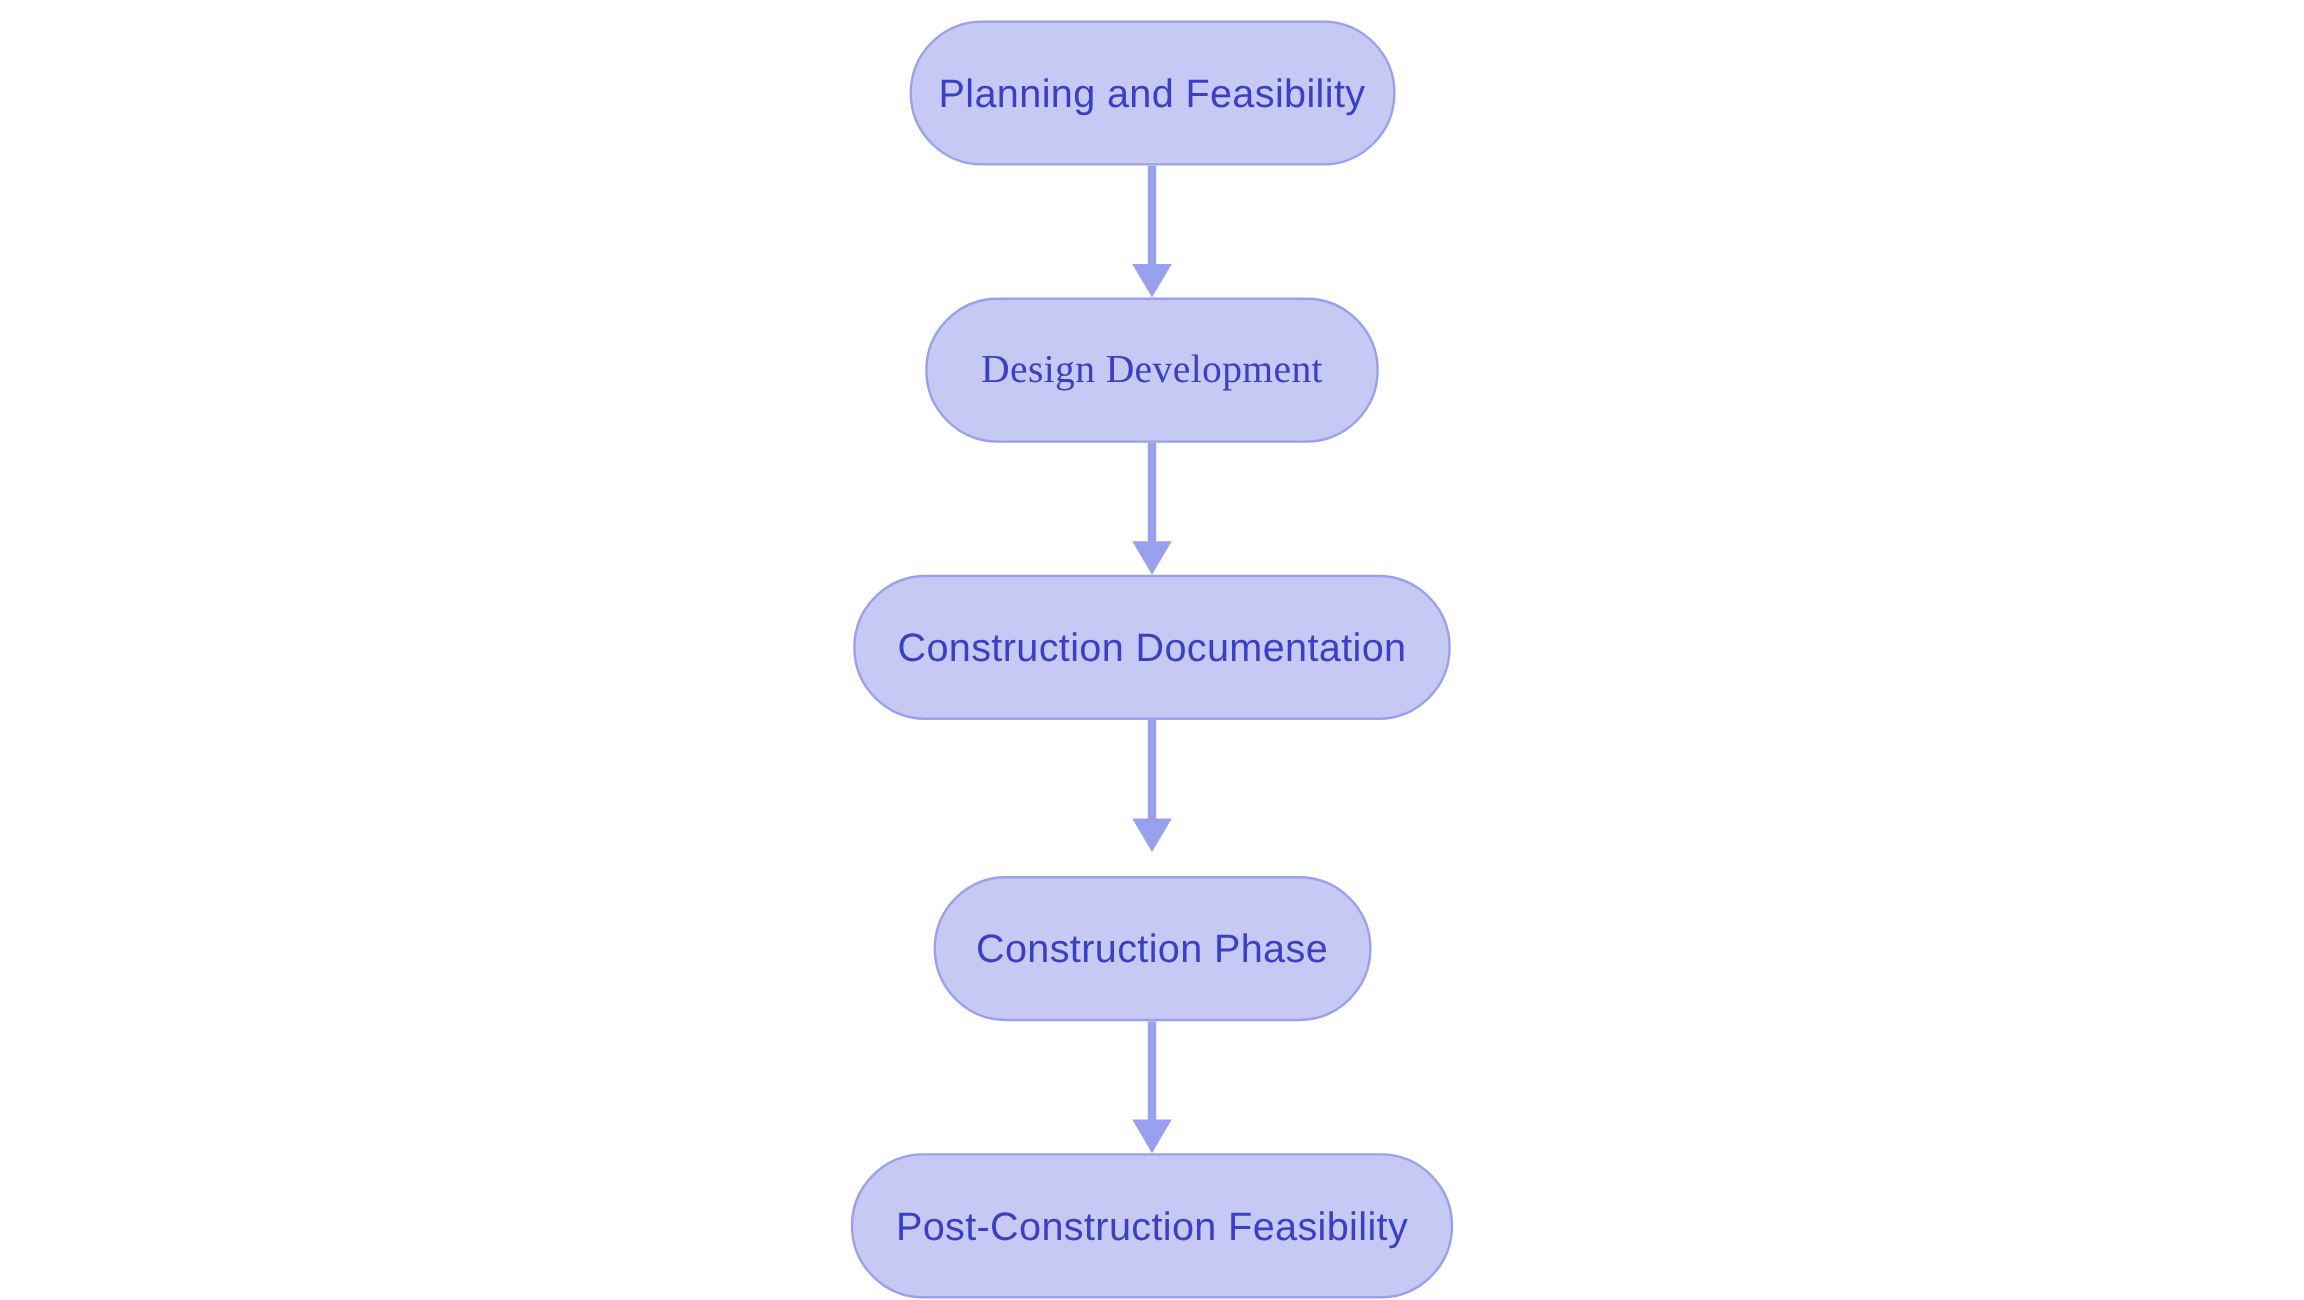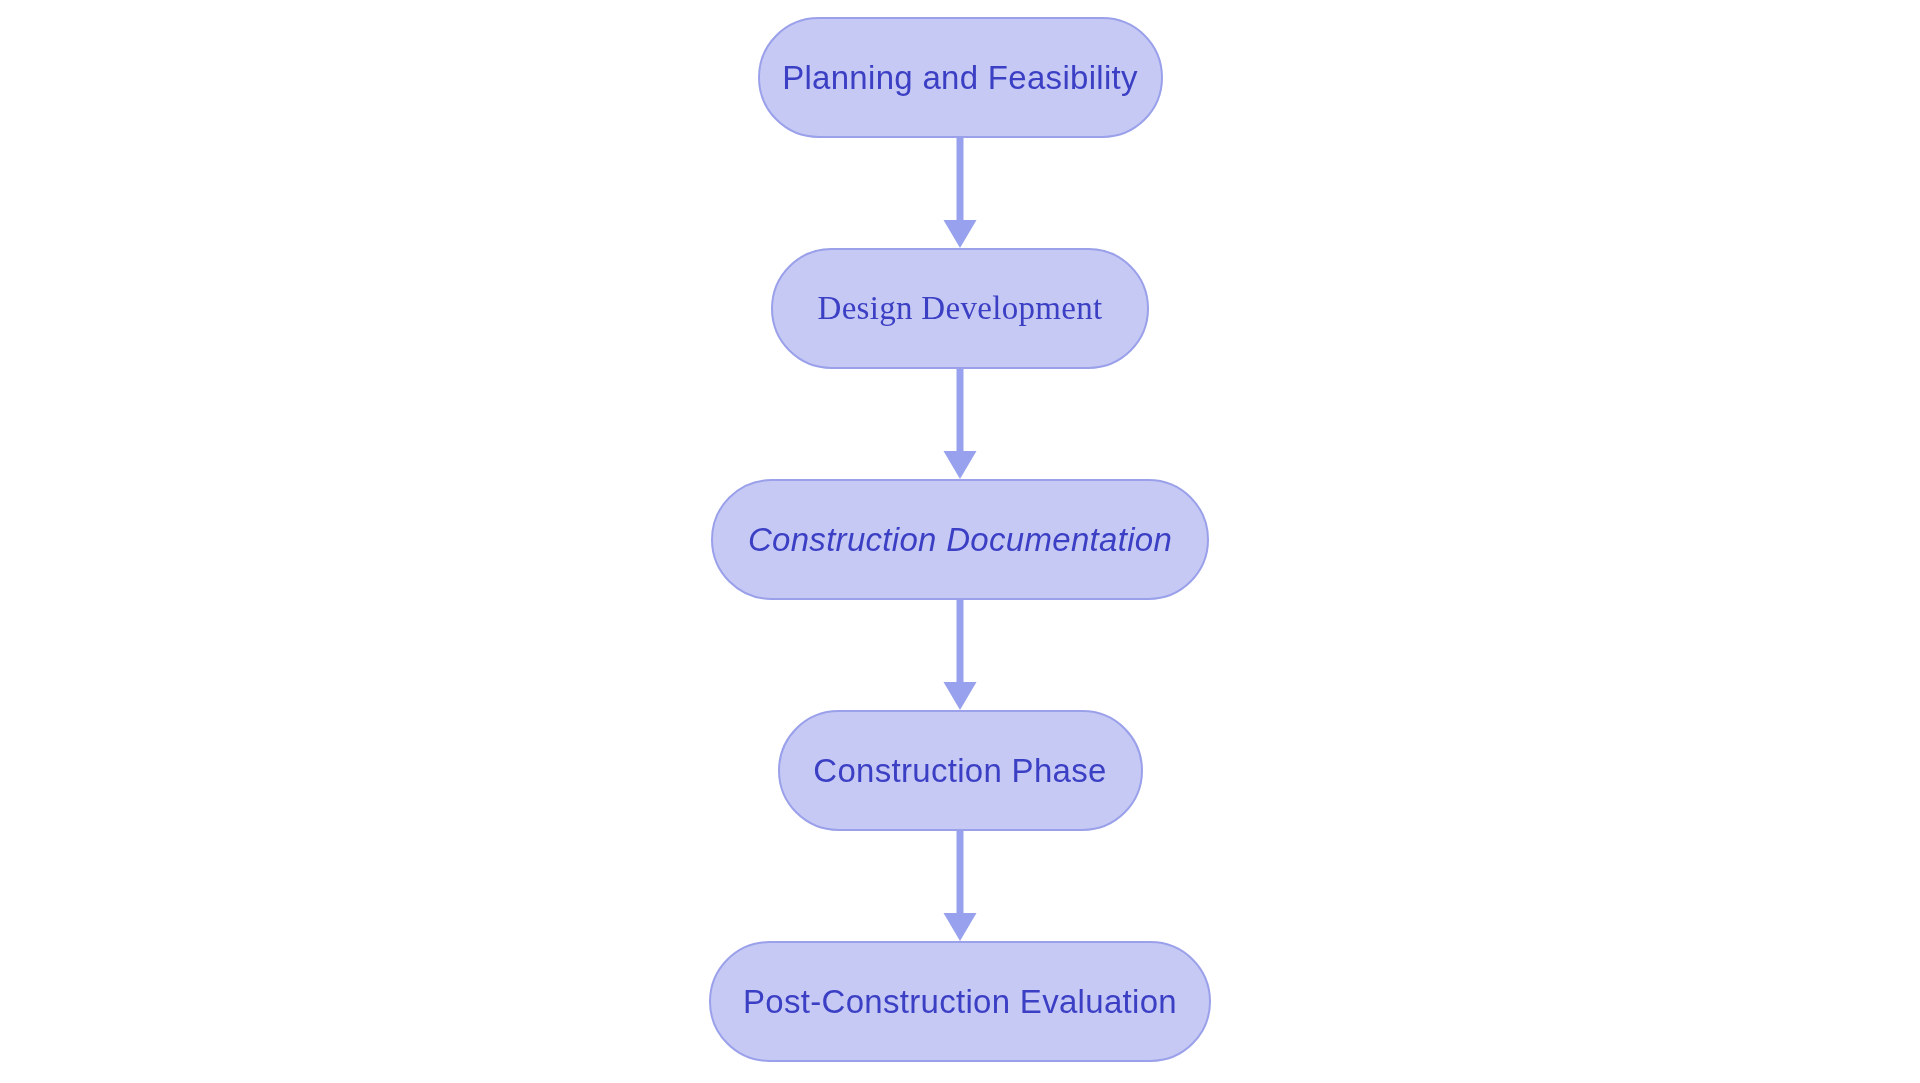--- a/index.html
+++ b/index.html
@@ -33,22 +33,22 @@
     letter-spacing: 0.3px;
     display: flex;
     align-items: center;
     justify-content: center;
     text-align: center;
     white-space: nowrap;
     flex: 0 0 auto;
   }
   .flow-node.w1 { width: 405px; }
   .flow-node.w2 { width: 378px; font-family: Liberation Serif, serif; }
-  .flow-node.w3 { width: 498px; font-style: italic; }
-  .flow-node.w4 { width: 365px; }
+  .flow-node.w3 { width: 498px; }
+  .flow-node.w4 { width: 365px; margin-top: 20px; }
   .flow-node.w5 { width: 502px; }
   .connector {
     height: 110px;
     flex: 0 0 auto;
     display: flex;
     justify-content: center;
     align-items: flex-start;
   }
   .connector svg {
     display: block;
@@ -97,16 +97,16 @@
   </div>
 
   <div class="connector">
     <svg width="40" height="110" viewBox="0 0 40 110">
       <rect x="16.5" y="0" width="7" height="86" fill="#97a1ee"></rect>
       <polygon points="3.5,82 36.5,82 20,110" fill="#97a1ee"></polygon>
     </svg>
   </div>
 
   <div class="flow-node w5">
-    <span>Post-Construction Evaluation</span>
+    <span>Post-Construction Feasibility</span>
   </div>
 
 </div>
 
 </body></html>

